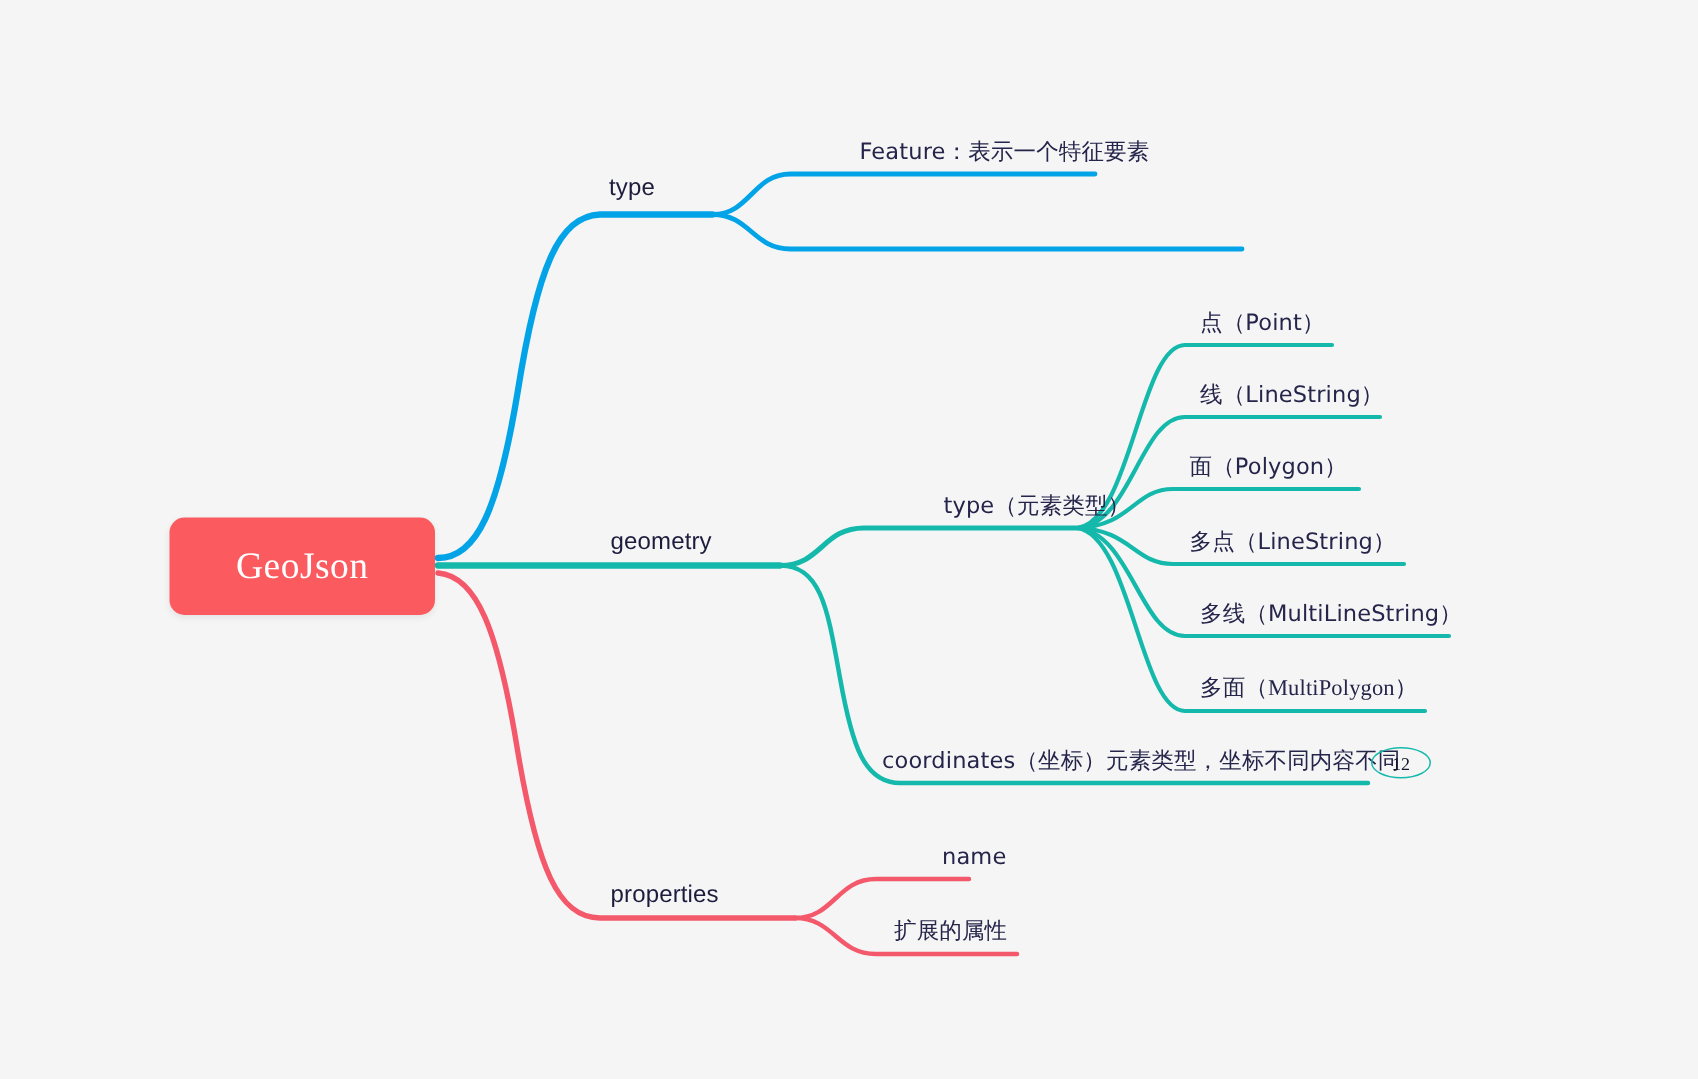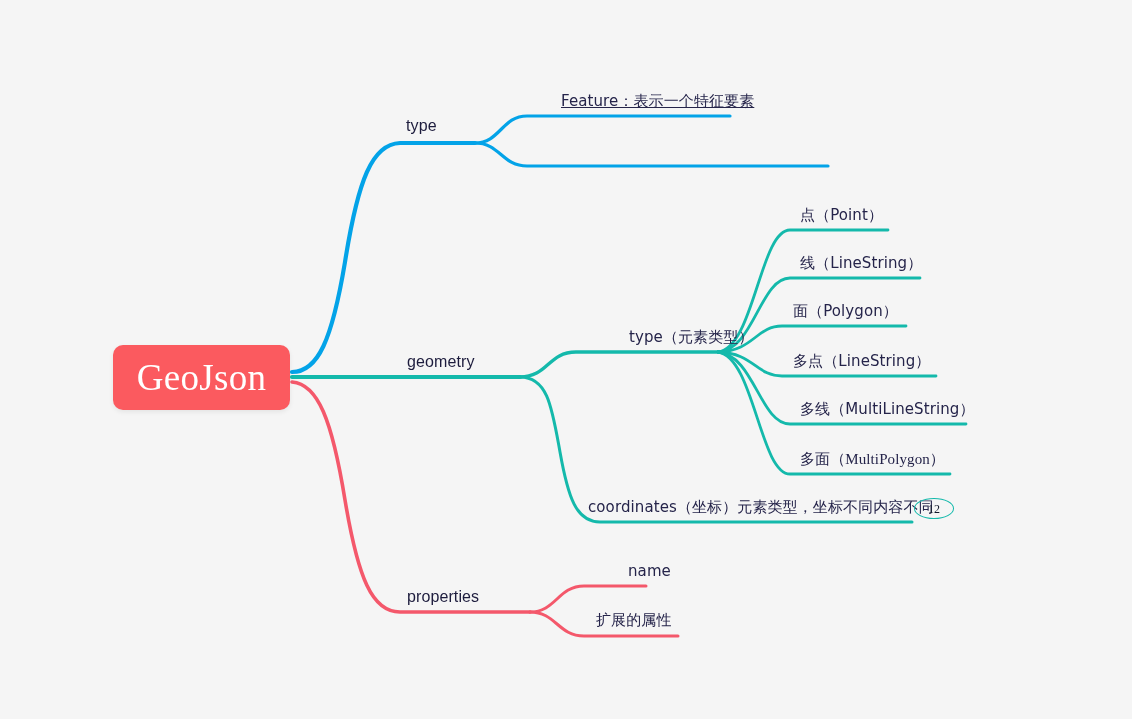--- a/index.html
+++ b/index.html
@@ -40,21 +40,21 @@
     background: #fb5a5f;
     border-radius: 10px;
     display: flex;
     align-items: center;
     justify-content: center;
     box-shadow: 0 2px 5px rgba(0,0,0,0.07);
   }
   #root-node .root-text {
     color: #ffffff;
     font-family: "Liberation Serif", "DejaVu Serif", serif;
-    font-size: 37px;
+    font-size: 25px;
     line-height: 1;
     letter-spacing: 0.3px;
   }
   .badge {
     position: absolute;
     width: 40px; height: 21px;
     border: 1.6px solid #14b9ab;
     border-radius: 50%;
     color: #0f172a;
     font-size: 12px;
@@ -97,21 +97,21 @@
 
     <path d="M530,612 C556,612 558,636 584,636 L678,636" fill="none" stroke="#f4586b" stroke-width="3.0" stroke-linecap="round"></path>
   </svg>
 
   <div id="root-node">
     <span class="root-text">GeoJson</span>
   </div>
 
   <div class="node-label branch-label" style="left:406px; top:118px;">type</div>
 
-  <div class="node-label cn" style="left:561px; top:94px;text-decoration:underline;">Feature：表示一个特征要素</div>
+  <div class="node-label cn" style="left:573px; top:94px;">Feature：表示一个特征要素</div>
 
 
   <div class="node-label branch-label" style="left:407px; top:354px;">geometry</div>
 
   <div class="node-label cn" style="left:589px; top:330px;margin-left:40px;">type（元素类型）</div>
 
   <div class="node-label cn" style="left:800px; top:208px;">点（Point）</div>
 
   <div class="node-label cn" style="left:800px; top:256px;">线（LineString）</div>
 

